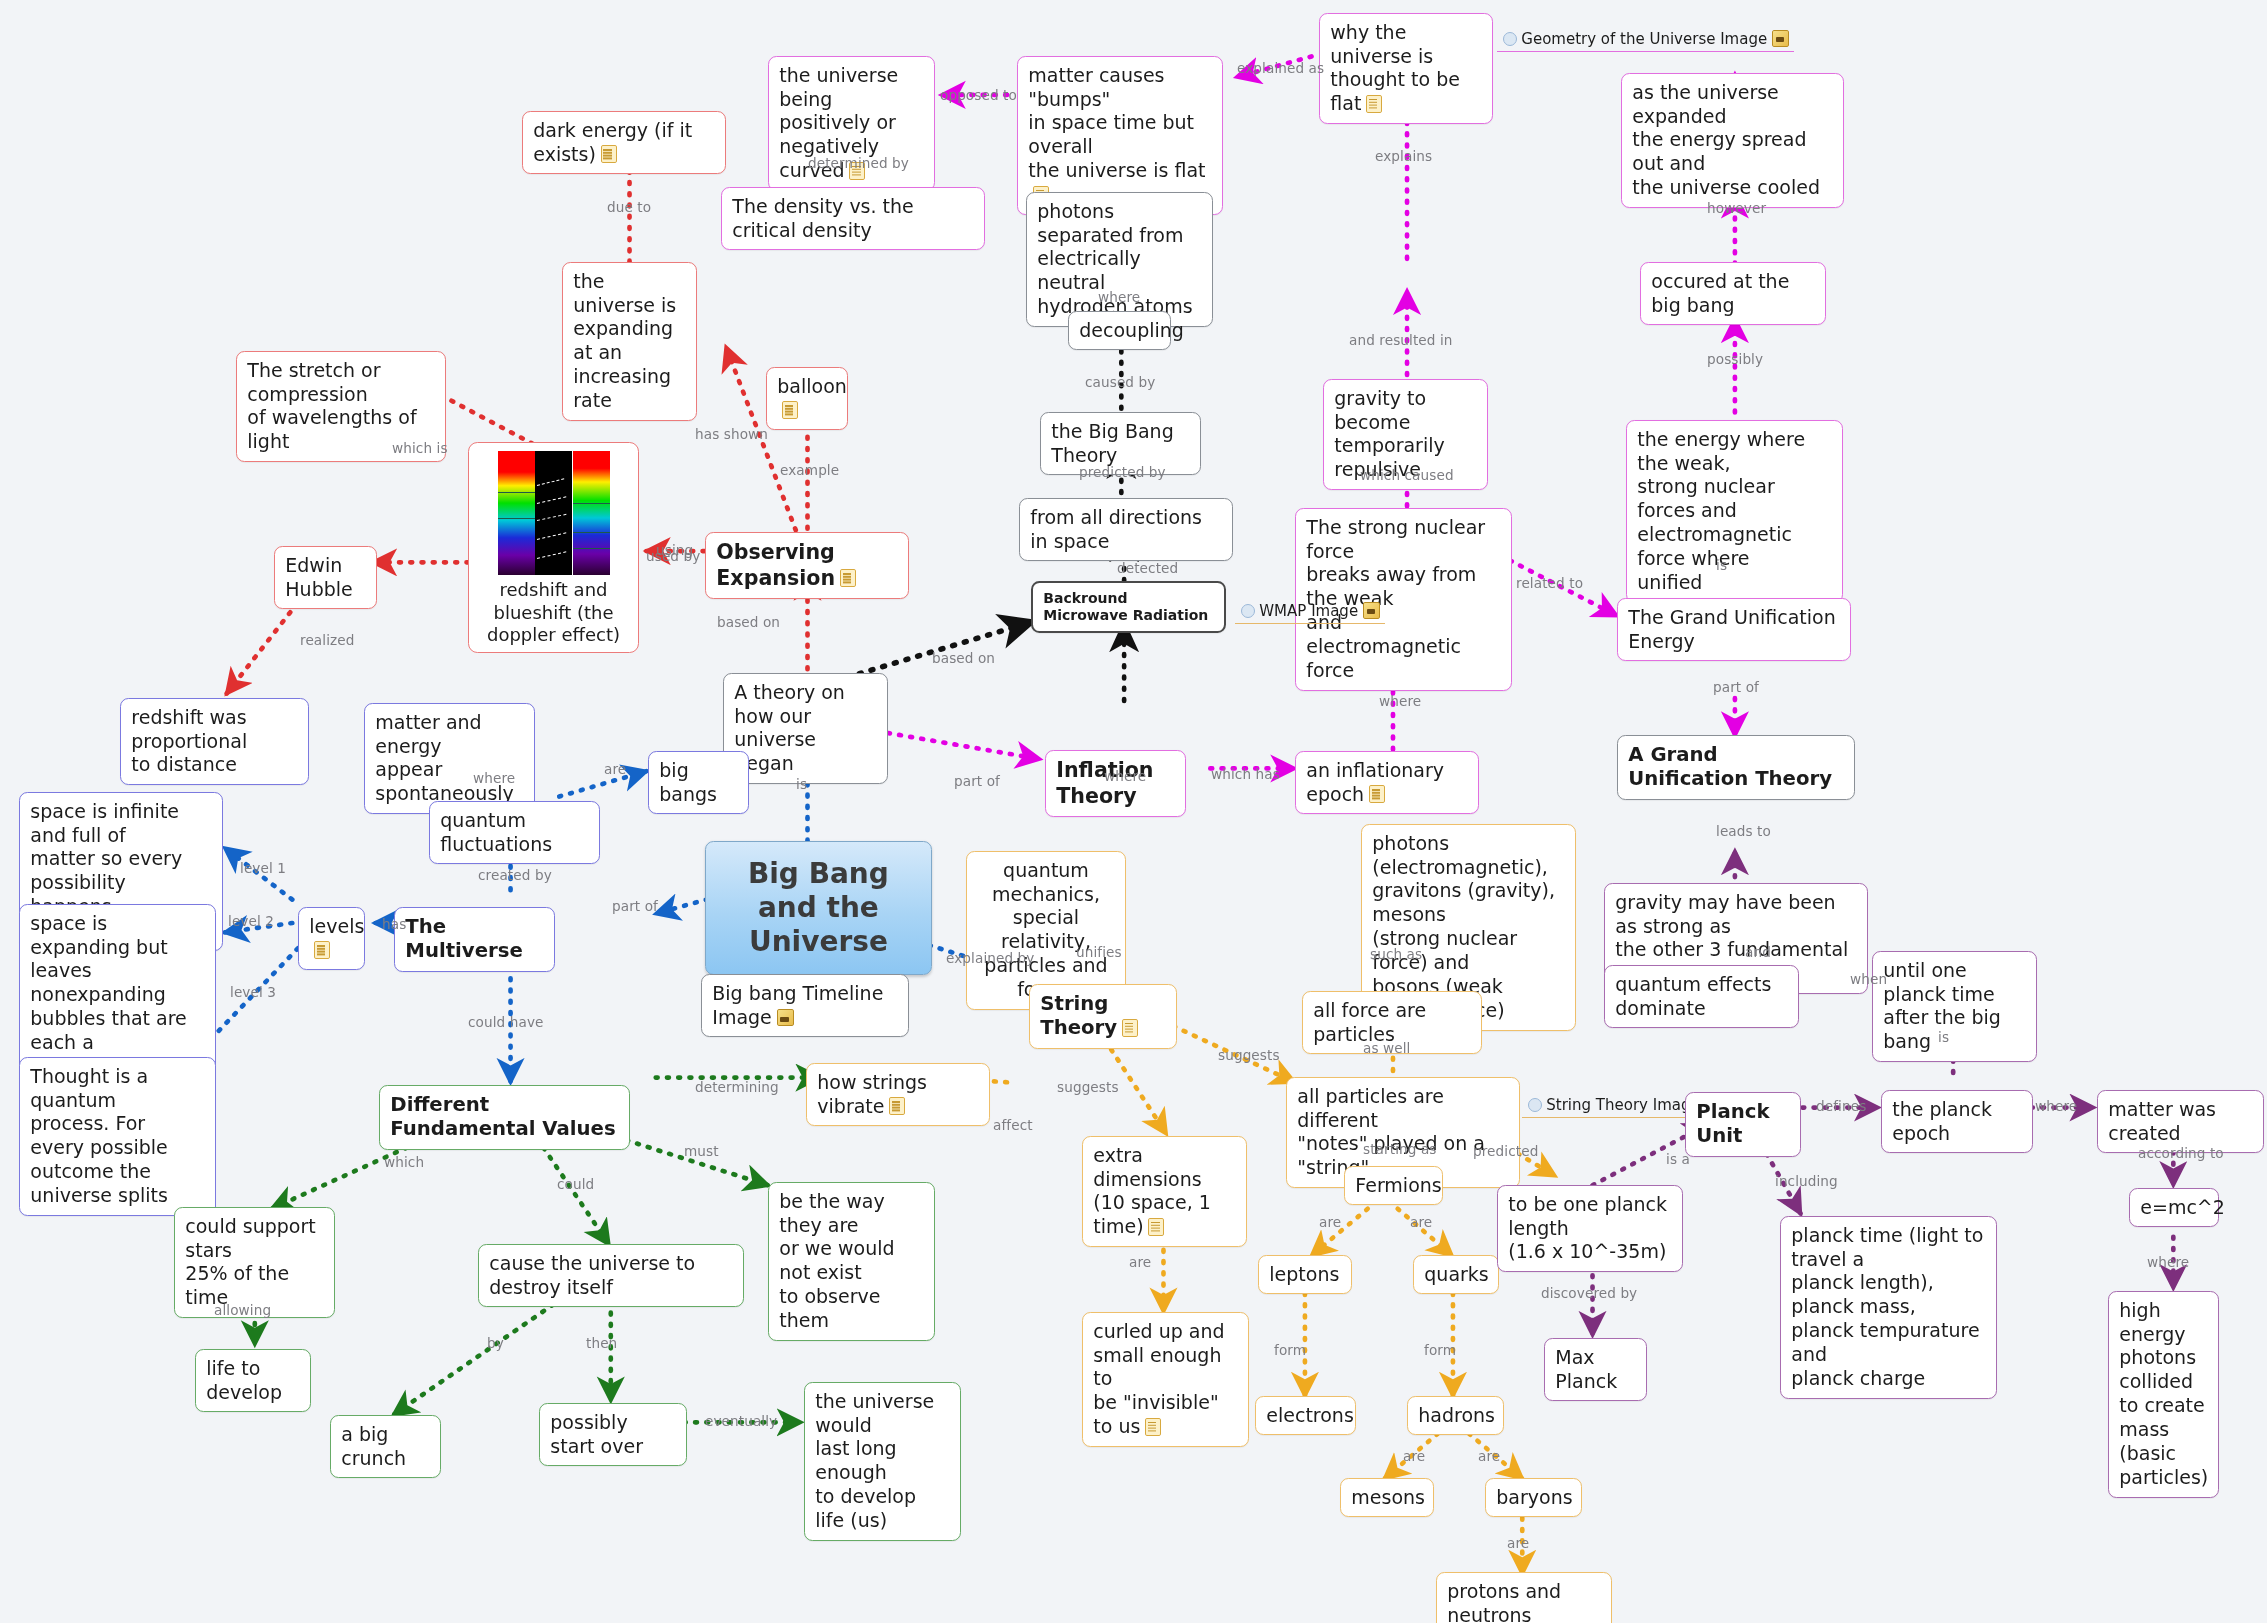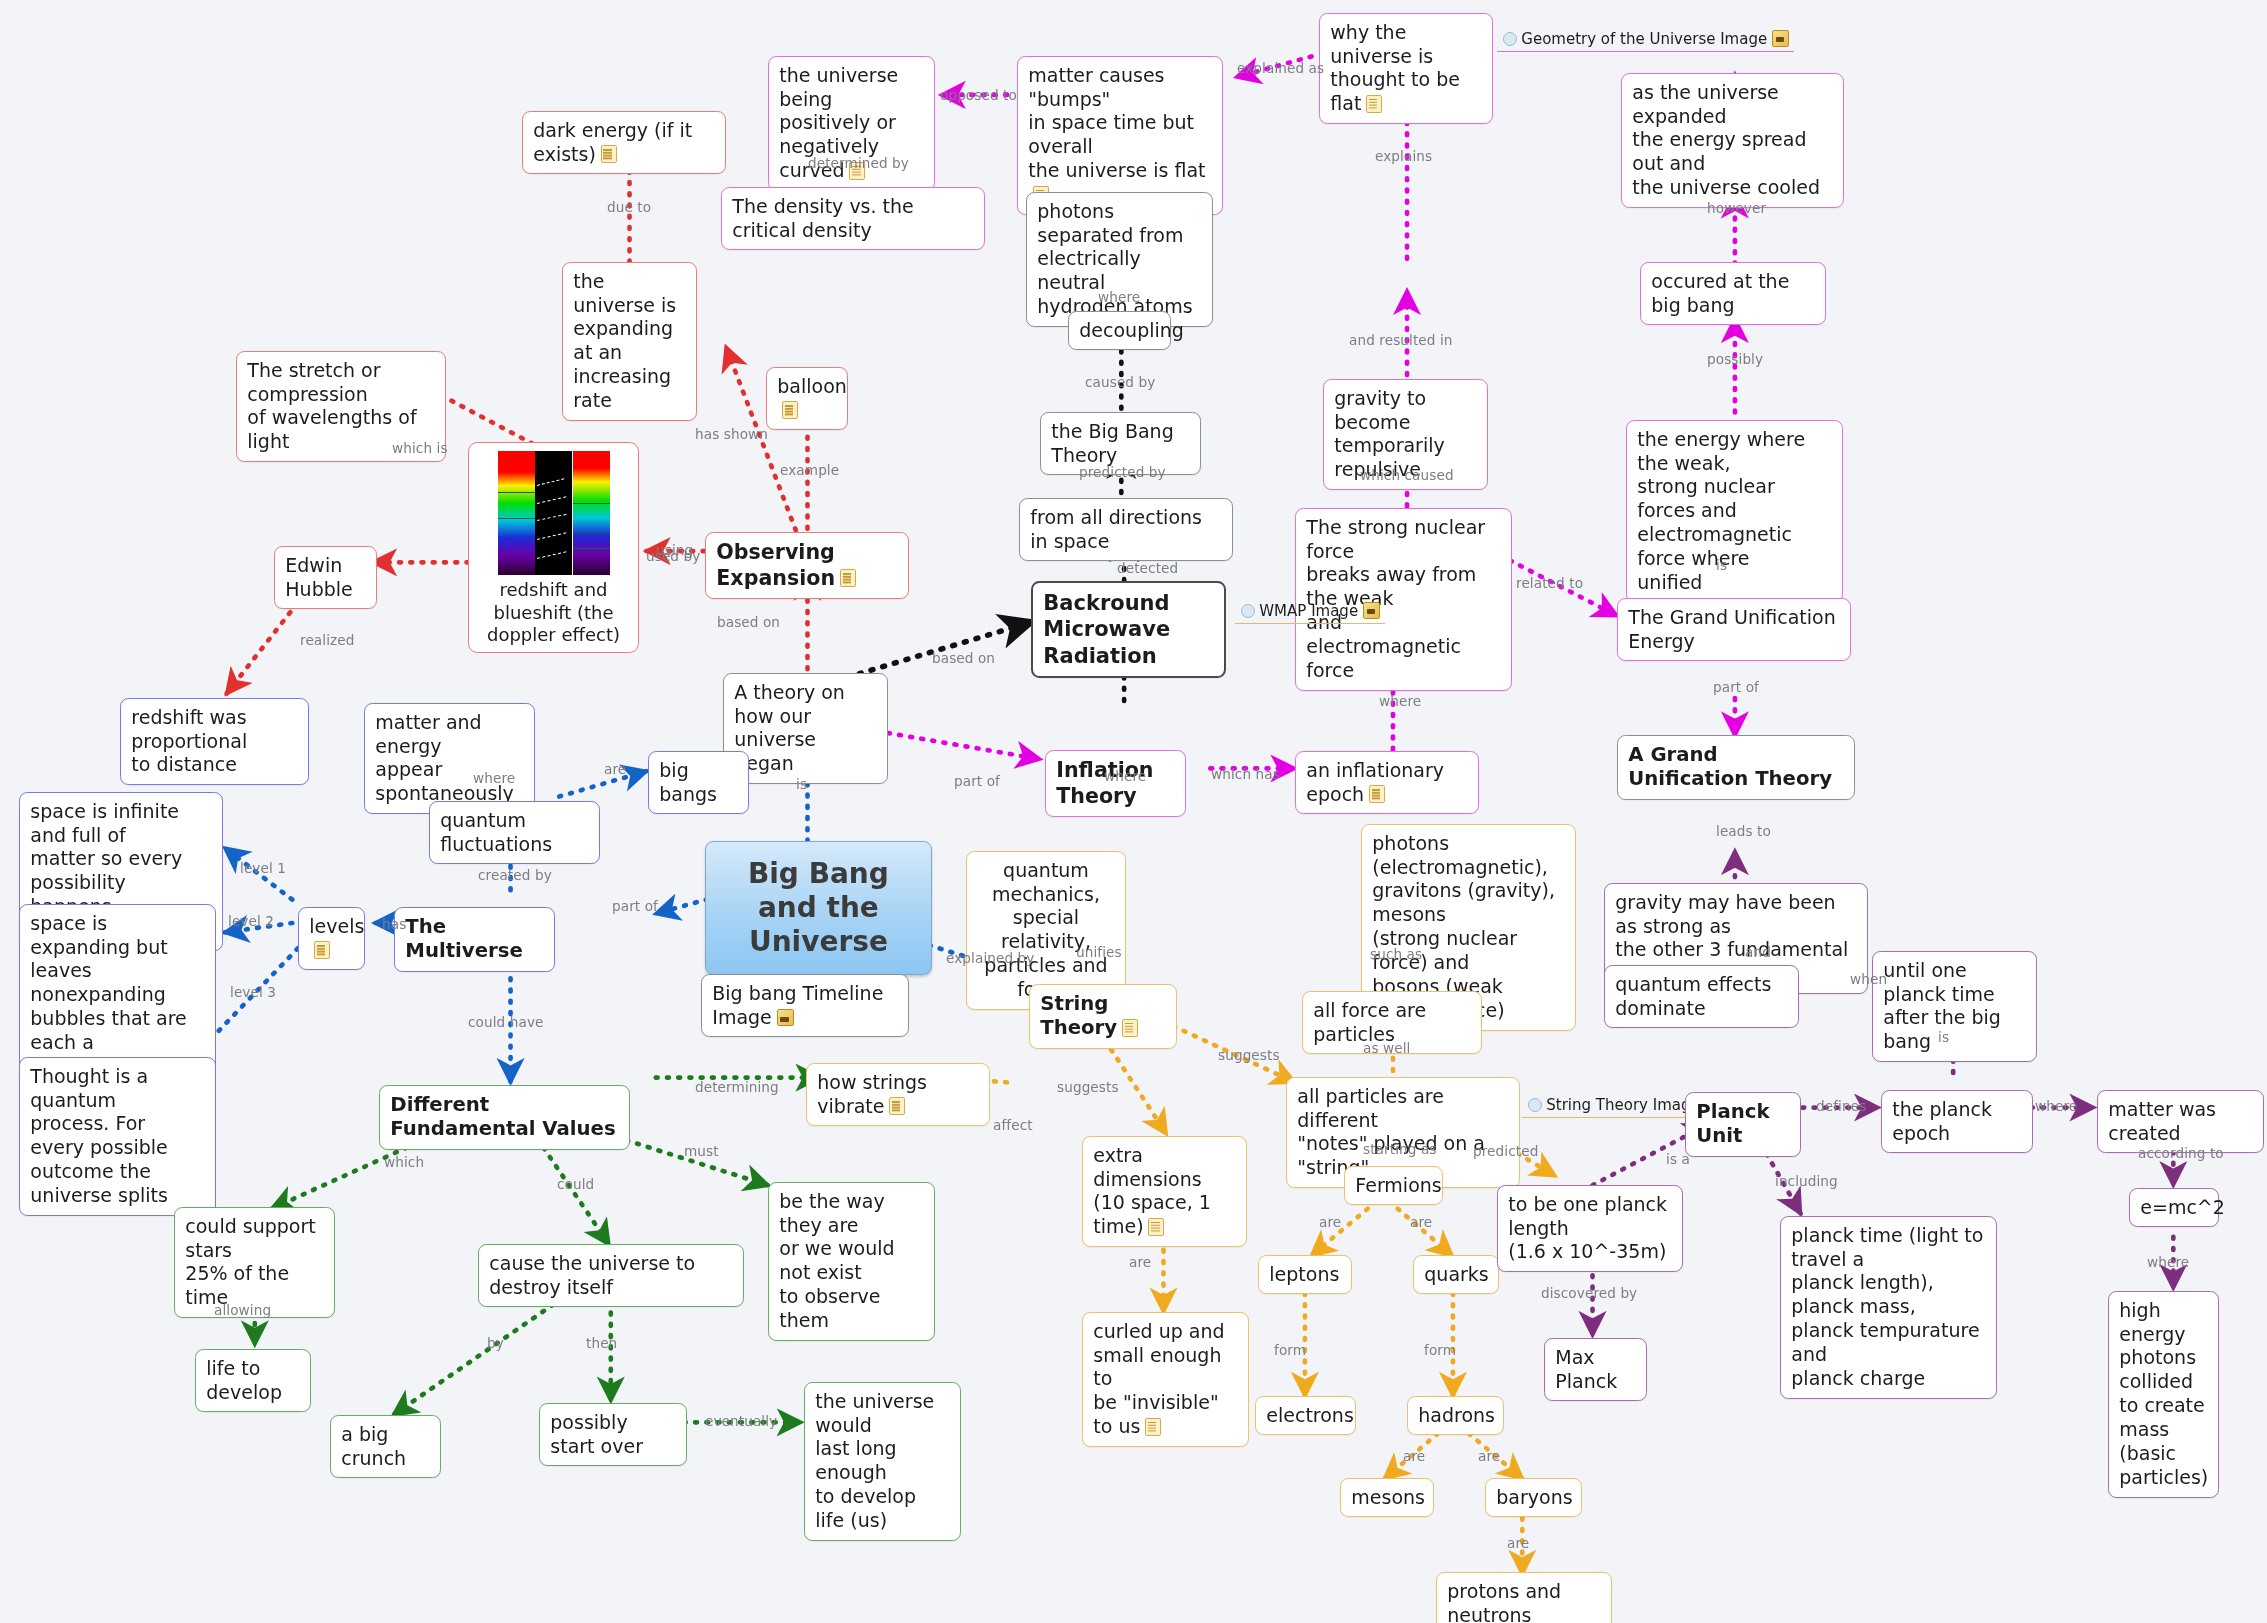--- a/index.html
+++ b/index.html
@@ -260,21 +260,21 @@
 <div class="node c-pink" style="left:1617px;top:598px;width:234px;">The Grand Unification Energy</div>
 <div class="node c-pink bold" style="left:1045px;top:750px;width:141px;font-size:20.6px;">Inflation Theory</div>
 <div class="node c-pink" style="left:1295px;top:751px;width:184px;"><span>an inflationary epoch</span><span class="noteico"></span></div>
 
 <div class="node c-grey" style="left:1026px;top:192px;width:187px;">photons separated from
 electrically neutral
 hydrogen atoms</div>
 <div class="node c-grey" style="left:1068px;top:311px;width:103px;">decoupling</div>
 <div class="node c-grey" style="left:1040px;top:412px;width:161px;">the Big Bang Theory</div>
 <div class="node c-grey" style="left:1019px;top:498px;width:214px;">from all directions in space</div>
-<div class="node c-dark bold" style="left:1031px;top:581px;width:195px;font-size:21px;">Backround
+<div class="node c-dark bold" style="left:1031px;top:581px;width:195px;font-size:14px;">Backround
 Microwave Radiation</div>
 <div class="attach" style="left:1235px;top:600px;"><span class="bullet"></span><span>WMAP Image</span><span class="imgico"></span></div>
 <div class="node c-grey" style="left:723px;top:673px;width:165px;">A theory on how our
 universe began</div>
 
 <div class="central" style="position:absolute;left:705px;top:841px;width:206px;padding:15px 9.4px;">Big Bang and
 the Universe</div>
 <div class="node c-grey" style="left:701px;top:974px;width:208px;"><span>Big bang Timeline Image</span><span class="imgico"></span></div>
 
 <div class="node c-blue" style="left:364px;top:703px;width:171px;">matter and energy

